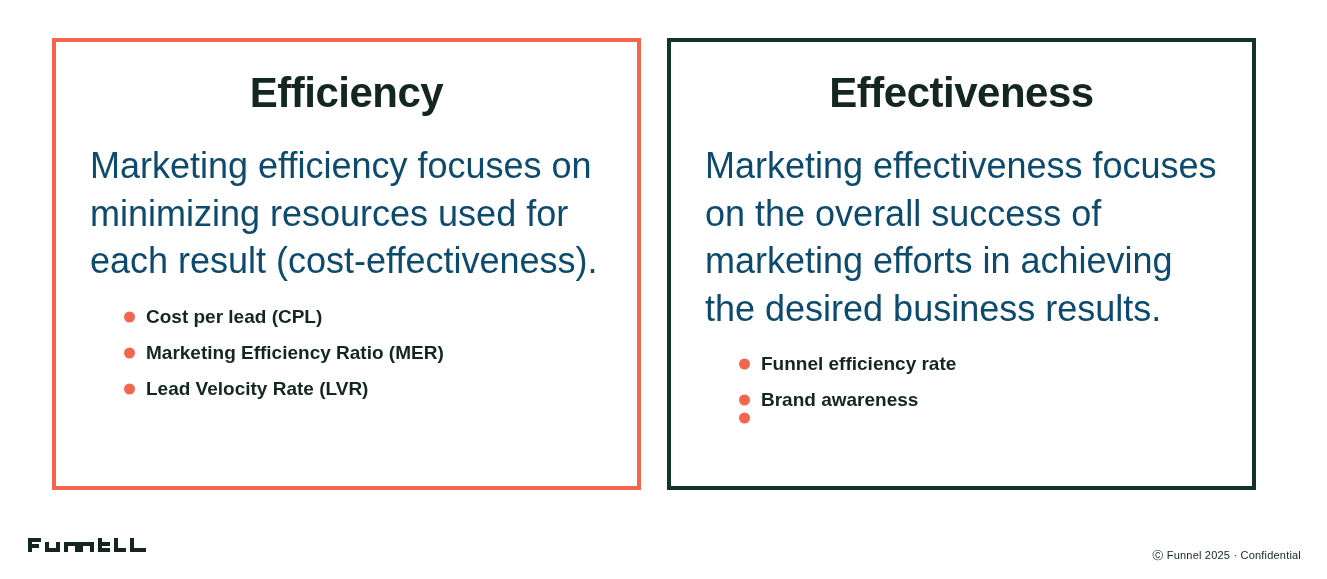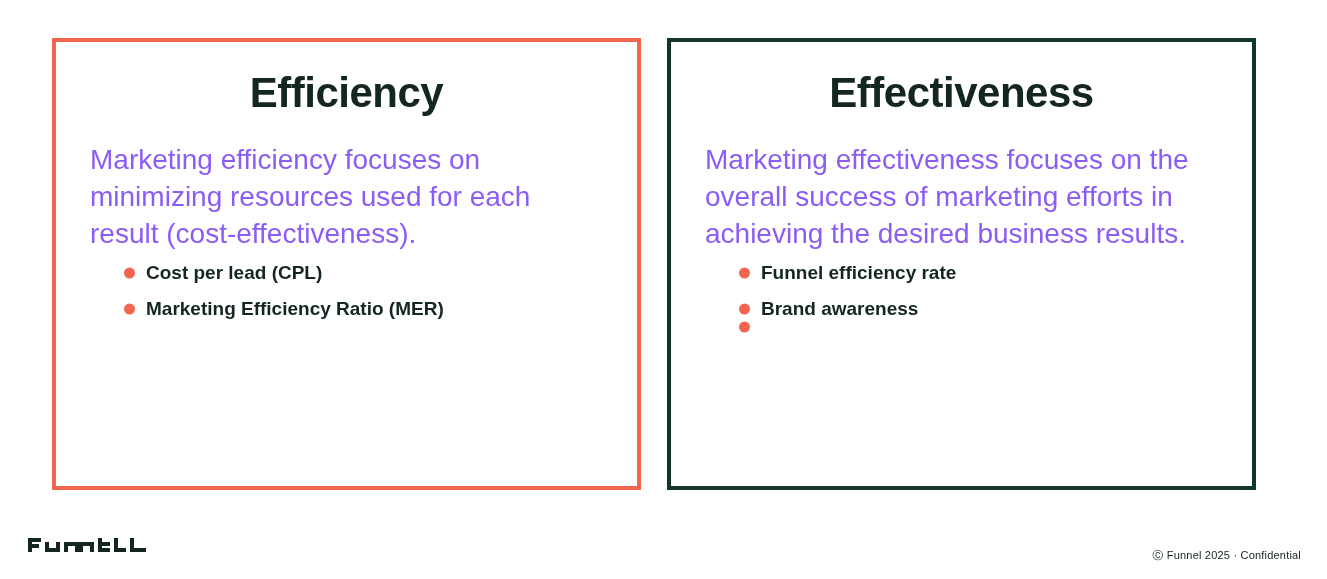--- a/index.html
+++ b/index.html
@@ -50,24 +50,24 @@
     text-align: center;
     font-size: 42px;
     font-weight: bold;
     letter-spacing: -0.5px;
     color: #13261f;
     margin: 6px 0 26px 0;
     line-height: 1.1;
   }
 
   .card-body {
-    font-size: 28px;
+    font-size: 36px;
     line-height: 1.32;
-    color: #8b5cf6;
-    margin: 0 0 2px 0;
+    color: #0c4a6e;
+    margin: 0 0 14px 0;
     font-weight: 400;
   }
 
   .card-list {
     list-style: none;
     margin: 0;
     padding: 0 0 0 34px;
   }
   .card-list li {
     position: relative;
@@ -116,20 +116,21 @@
 <div class="slide">
 
   <div class="cards">
 
     <div class="card" style="border-color: rgb(244, 101, 79);">
       <div class="card-title">Efficiency</div>
       <p class="card-body">Marketing efficiency focuses on minimizing resources used for each result (cost-effectiveness).</p>
       <ul class="card-list">
         <li><span class="bullet" style="background: rgb(244, 101, 79);"></span><span>Cost per lead (CPL)</span></li>
         <li><span class="bullet" style="background: rgb(244, 101, 79);"></span><span>Marketing Efficiency Ratio (MER)</span></li>
+        <li><span class="bullet" style="background: rgb(244, 101, 79);"></span><span>Lead Velocity Rate (LVR)</span></li>
       </ul>
     </div>
 
     <div class="card dark" style="border-color: rgb(16, 53, 44);">
       <div class="card-title">Effectiveness</div>
       <p class="card-body">Marketing effectiveness focuses on the overall success of marketing efforts in achieving the desired business results.</p>
       <ul class="card-list">
         <li><span class="bullet" style="background: rgb(244, 101, 79);"></span><span>Funnel efficiency rate</span></li>
         <li><span class="bullet" style="background: rgb(244, 101, 79);"></span><span>Brand awareness</span></li>
         <li><span class="bullet" style="background: rgb(244, 101, 79);"></span></li>

